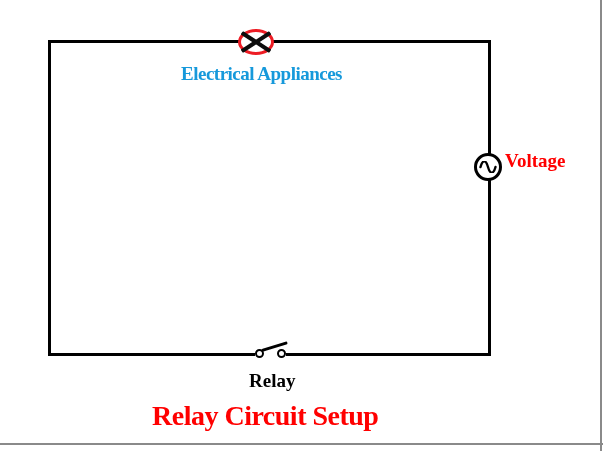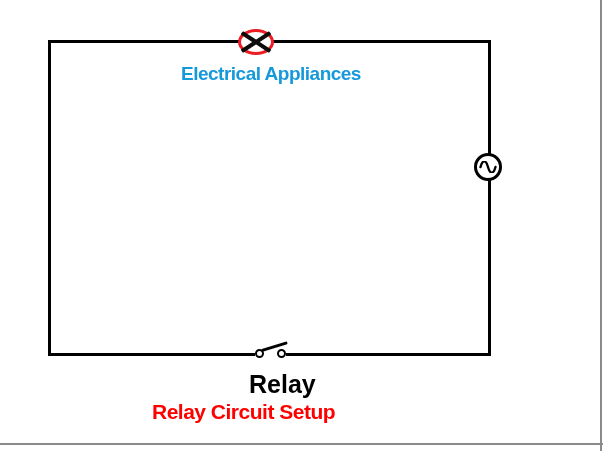--- a/index.html
+++ b/index.html
@@ -2,21 +2,21 @@
 <html><head>
 <meta charset="utf-8">
 <style>
   html, body {
     margin: 0; padding: 0;
     width: 603px; height: 451px;
     background: #ffffff;
     font-family: "Liberation Sans", sans-serif;
     overflow: hidden;
   }
-  .stage { position: relative; width: 603px; height: 451px; background:#fff; }
+  .stage { position: relative; width: 603px; height: 451px; background:#fff;font-family:Liberation Serif, serif; }
 
   
   .loop {
     position: absolute; left: 48px; top: 40px;
     width: 443px; height: 316px;
     border: 3px solid #000; box-sizing: border-box;
   }
 
   
   .lamp {
@@ -70,25 +70,25 @@
     font-size: 19px; letter-spacing: -0.5px;
     color: #1699DB;
   }
   .ac-label {
     left: 505px; top: 149px;
     font-size: 19px; line-height: 23px;
     color: #FF0000;
   }
   .relay-label {
     left: 249px; top: 370px;
-    font-size: 25px; color: #000;
+    font-size: 19px; color: #000;
   }
   .title {
     left: 152px; top: 400px;
-    font-size: 21px; letter-spacing: -0.5px;
+    font-size: 28px; letter-spacing: -0.5px;
     color: #FF0000;
   }
 
   
   .edge { position: absolute; background: #8A8A8A; }
   .edge.right  { left: 600px; top: 0; width: 2px; height: 451px; }
   .edge.bottom { left: 0; top: 443px; width: 603px; height: 2px; }
 </style>
 </head>
 <body>
@@ -104,20 +104,21 @@
 
   <div class="label appliance">Electrical Appliances</div>
 
   <div class="ac">
     <svg width="18" height="12" viewBox="0 0 18 12">
       <path d="M1.5,6 C3.5,-1.5 7,-1.5 9,6 C11,13.5 14.5,13.5 16.5,6" fill="none" stroke="#000" stroke-width="2.4" stroke-linecap="round"></path>
     </svg>
   </div>
 
   <div class="label ac-label">
+    <div>Voltage</div>
   </div>
 
   <div>
     <div class="gap-cover"></div>
     <div class="lever"></div>
     <div class="pole left"></div>
     <div class="pole right"></div>
   </div>
 
   <div class="label relay-label">Relay</div>

